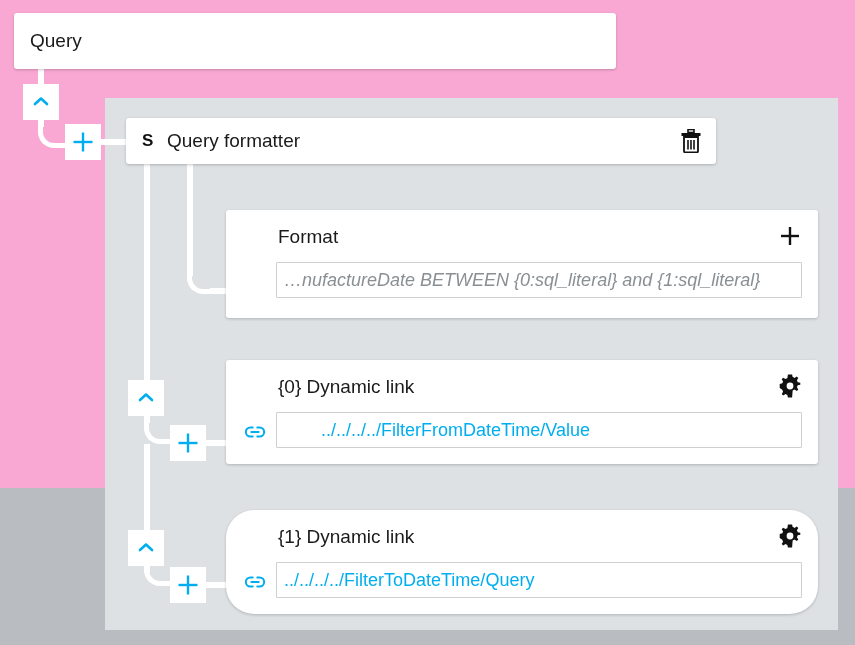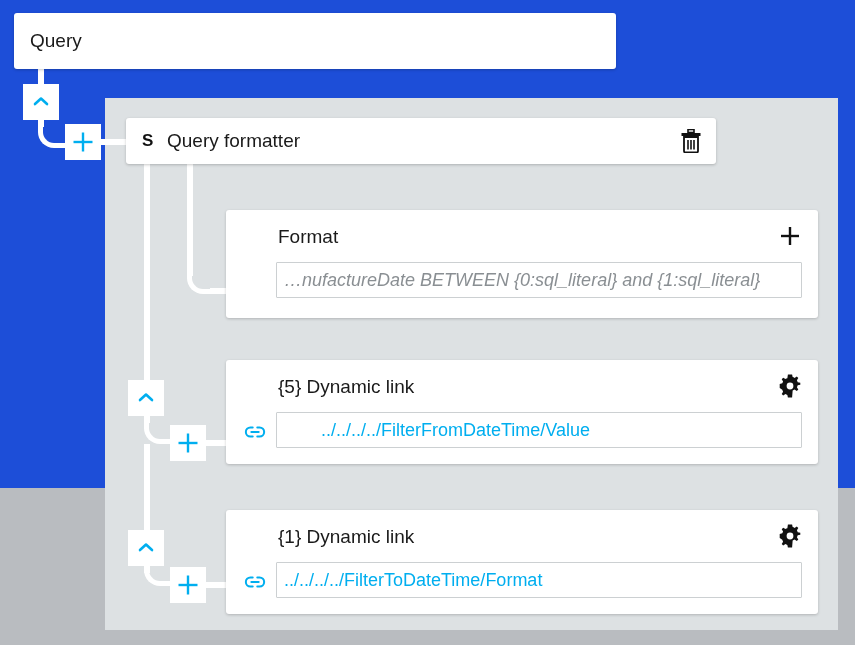--- a/index.html
+++ b/index.html
@@ -15,21 +15,21 @@
     background: #b9bcc0;
     font-family: "Liberation Sans", sans-serif;
     -webkit-font-smoothing: antialiased;
   }
 
   
   #canvas {
     position: absolute;
     left: 0; top: 0;
     width: 855px; height: 488px;
-    background: #1d4ed8;
+    background: #f9a8d4;
   }
 
   
   #group-panel {
     position: absolute;
     left: 105px; top: 98px;
     width: 733px; height: 532px;
     background: #dde1e3;
   }
 
@@ -148,21 +148,21 @@
 
   
   #format-card { left: 226px; top: 210px; width: 592px; height: 108px; }
   #format-card .field { left: 50px; top: 52px; width: 526px; height: 36px; }
 
   
   #dl0-card { left: 226px; top: 360px; width: 592px; height: 104px; }
   #dl0-card .field { left: 50px; top: 52px; width: 526px; height: 36px; padding-left: 44px; }
   #dl0-card .link-icon { left: 18px; top: 61px; }
 
-  #dl1-card { left: 226px; top: 510px; width: 592px; height: 104px; }
+  #dl1-card { left: 226px; top: 510px; width: 592px; height: 104px; border-radius: 28px; }
   #dl1-card .field { left: 50px; top: 52px; width: 526px; height: 36px; }
   #dl1-card .link-icon { left: 18px; top: 61px; }
 
   
   .sq-btn {
     position: absolute;
     background: #ffffff;
     width: 36px; height: 36px;
     display: flex;
     align-items: center;
@@ -244,21 +244,21 @@
         <line x1="12" y1="3" x2="12" y2="21" stroke="#111" stroke-width="2.4"></line>
         <line x1="3" y1="12" x2="21" y2="12" stroke="#111" stroke-width="2.4"></line>
       </svg>
     </span>
     <div class="field">
       <span class="field-text placeholder">…nufactureDate BETWEEN {0:sql_literal} and {1:sql_literal}</span>
     </div>
   </div>
 
   <div class="prop-card" id="dl0-card">
-    <span class="prop-label">{5} Dynamic link</span>
+    <span class="prop-label">{0} Dynamic link</span>
     <span class="prop-action">
       <svg viewBox="0 0 24 24" width="24" height="24" aria-hidden="true">
         <path fill="#111" d="M12 0.5 l2.1 0 0.55 2.6 a8.6 8.6 0 0 1 1.9 0.8 l2.25-1.4 1.5 1.5 -1.4 2.25
                  a8.6 8.6 0 0 1 0.8 1.9 l2.6 0.55 0 2.1 -2.6 0.55 a8.6 8.6 0 0 1 -0.8 1.9
                  l1.4 2.25 -1.5 1.5 -2.25-1.4 a8.6 8.6 0 0 1 -1.9 0.8 L14.1 23.5 12 23.5
                  9.9 23.5 9.35 20.9 a8.6 8.6 0 0 1 -1.9-0.8 l-2.25 1.4 -1.5-1.5 1.4-2.25
                  a8.6 8.6 0 0 1 -0.8-1.9 L1.7 14.1 1.7 12 1.7 9.9 4.3 9.35
                  a8.6 8.6 0 0 1 0.8-1.9 L3.7 5.2 5.2 3.7 7.45 5.1
                  a8.6 8.6 0 0 1 1.9-0.8 L9.9 0.5 Z"></path>
         <circle cx="12" cy="12" r="3.4" fill="#ffffff"></circle>
@@ -291,21 +291,21 @@
       </svg>
     </span>
     <span class="link-icon">
       <svg viewBox="0 0 24 24" width="22" height="22" aria-hidden="true">
         <path d="M9.5 7 L7 7 A5 5 0 0 0 7 17 L9.5 17" fill="none" stroke="#00aeef" stroke-width="2.2" stroke-linecap="round"></path>
         <path d="M14.5 7 L17 7 A5 5 0 0 1 17 17 L14.5 17" fill="none" stroke="#00aeef" stroke-width="2.2" stroke-linecap="round"></path>
         <line x1="8" y1="12" x2="16" y2="12" stroke="#00aeef" stroke-width="2.2" stroke-linecap="round"></line>
       </svg>
     </span>
     <div class="field">
-      <span class="field-text link">../../../../FilterToDateTime/Format</span>
+      <span class="field-text link">../../../../FilterToDateTime/Query</span>
     </div>
   </div>
 
   <div class="sq-btn" id="btn-chevron-top">
     <svg viewBox="0 0 20 20" width="20" height="20" aria-hidden="true">
       <polyline points="4,12 10,6.5 16,12" fill="none" stroke="#00aeef" stroke-width="2.6" stroke-linecap="round" stroke-linejoin="round"></polyline>
     </svg>
   </div>
 
   <div class="sq-btn" id="btn-plus-sf">

